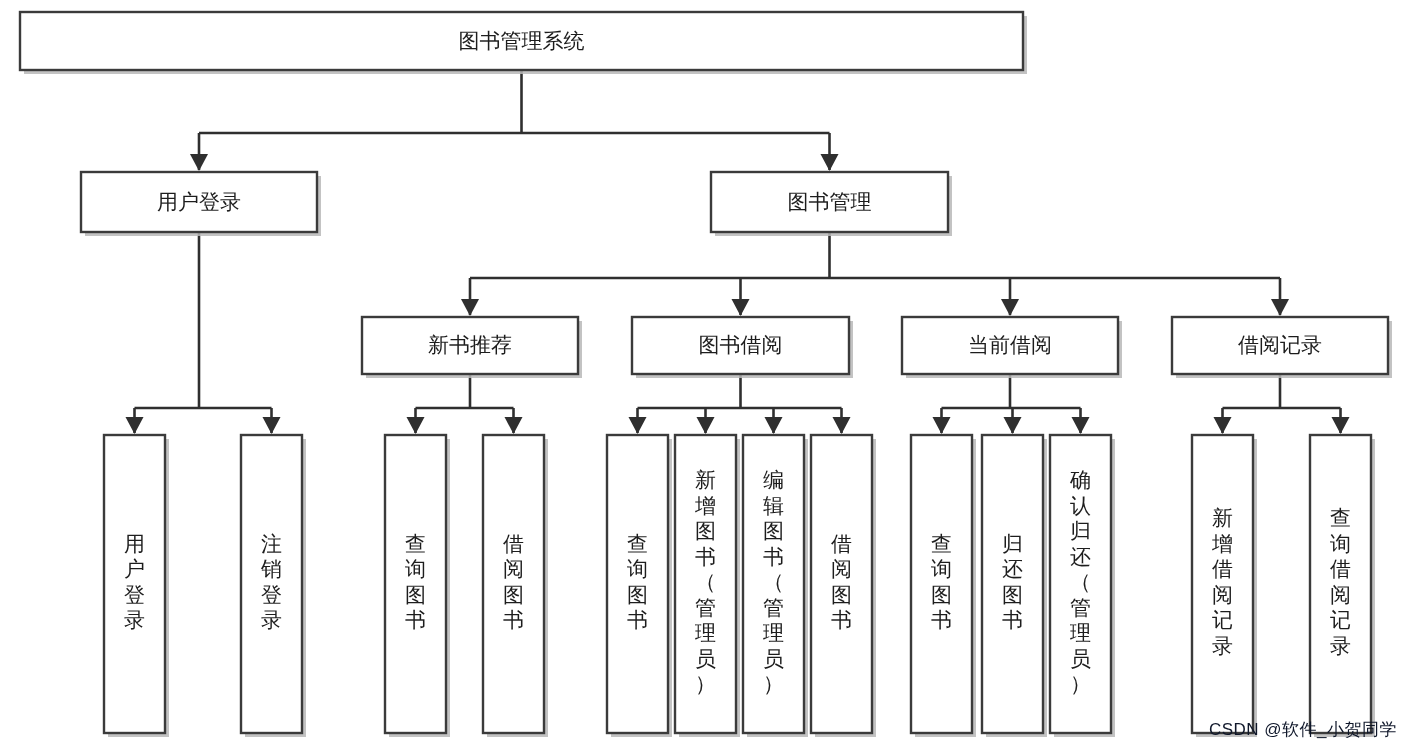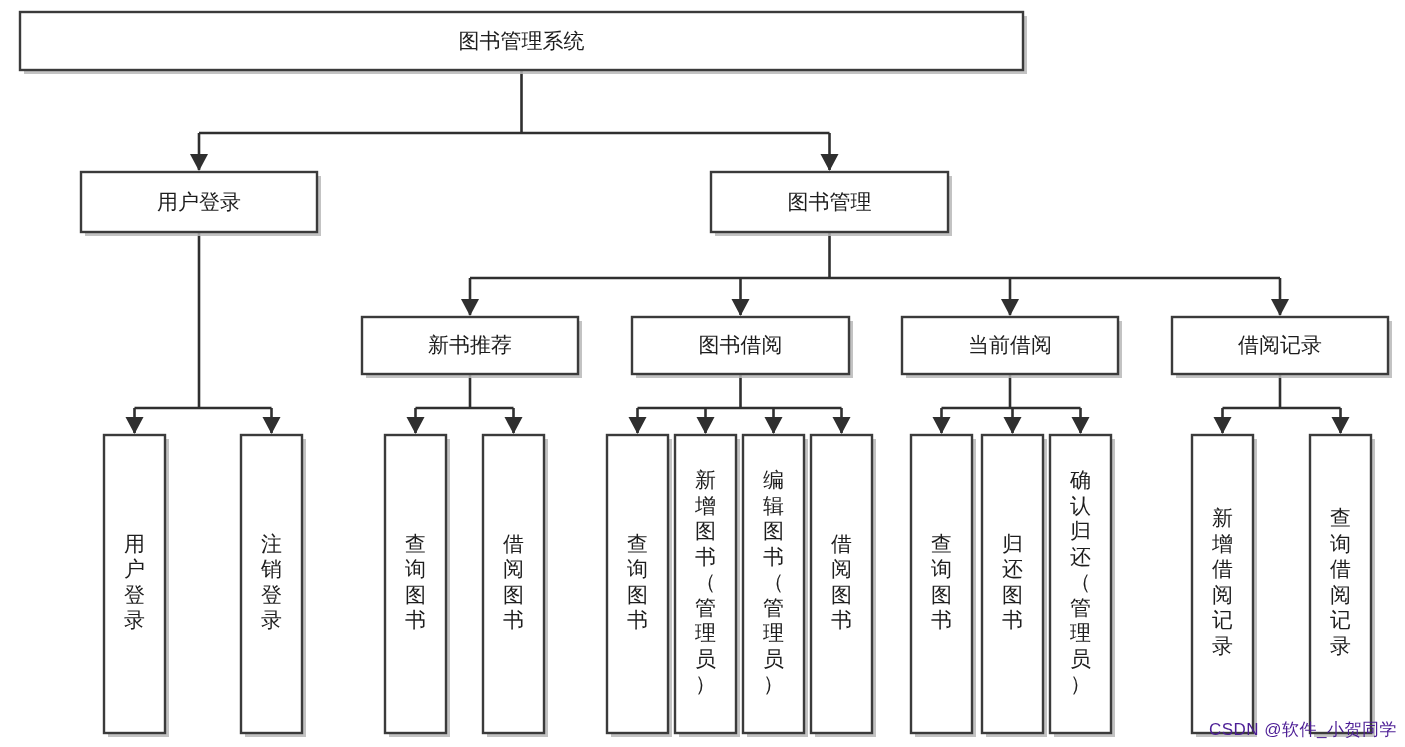--- a/index.html
+++ b/index.html
@@ -59,21 +59,21 @@
     font-size: 21px;
     fill: #1d1d1d;
     text-anchor: middle;
   }
   .watermark {
     position: absolute;
     right: 8px;
     bottom: 6px;
     font-family: "Liberation Sans", "DejaVu Sans", sans-serif;
     font-size: 17px;
-    color: #4c1d95;
+    color: #0f172a;
     letter-spacing: 0.5px;
     white-space: nowrap;
     user-select: none;
   }
 </style>
 </head>
 <body>
 
 <div id="diagram-root">
   <svg id="tree-svg" viewBox="0 0 1405 747">

